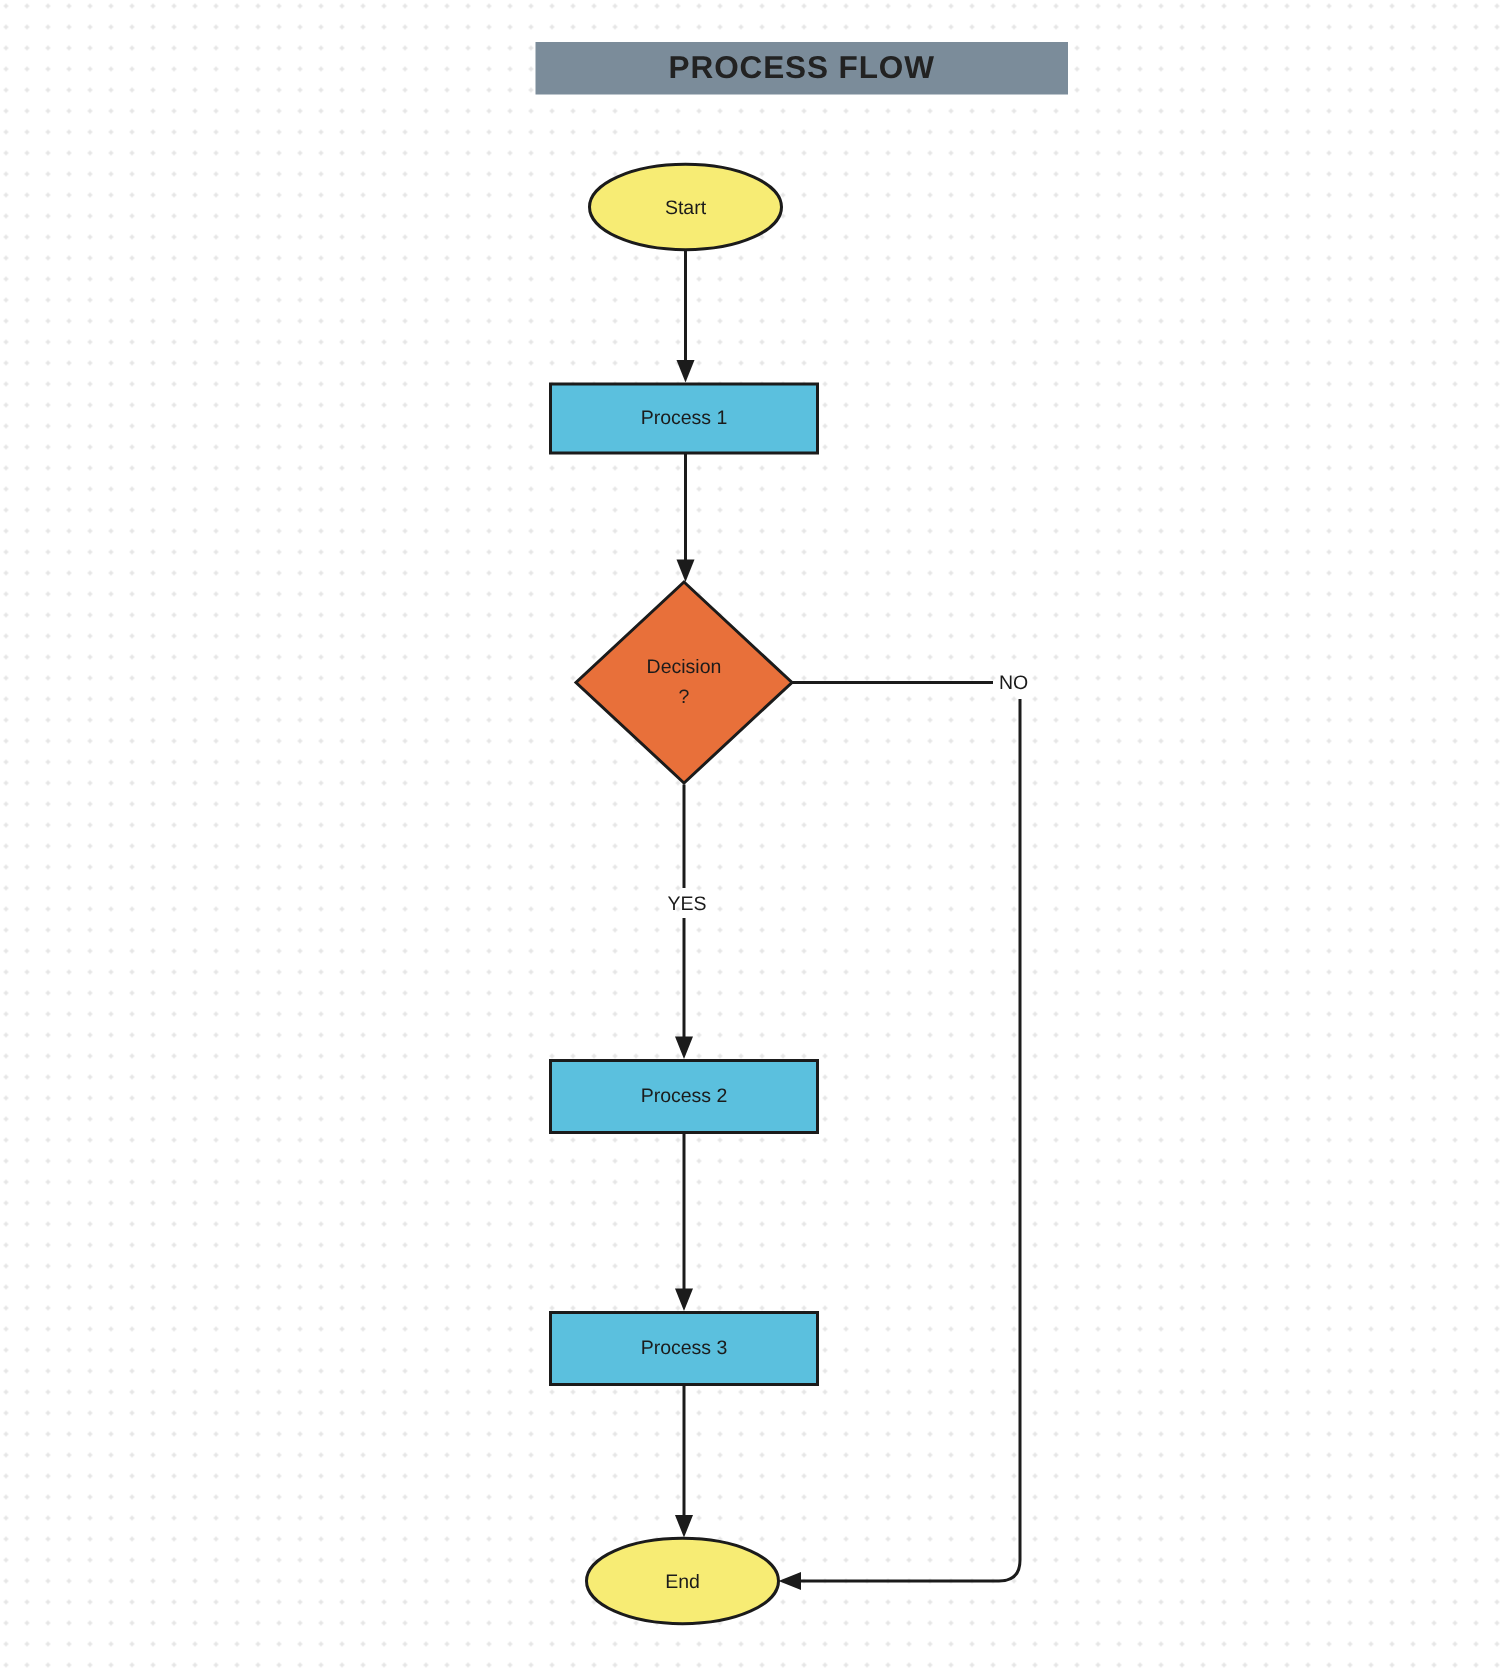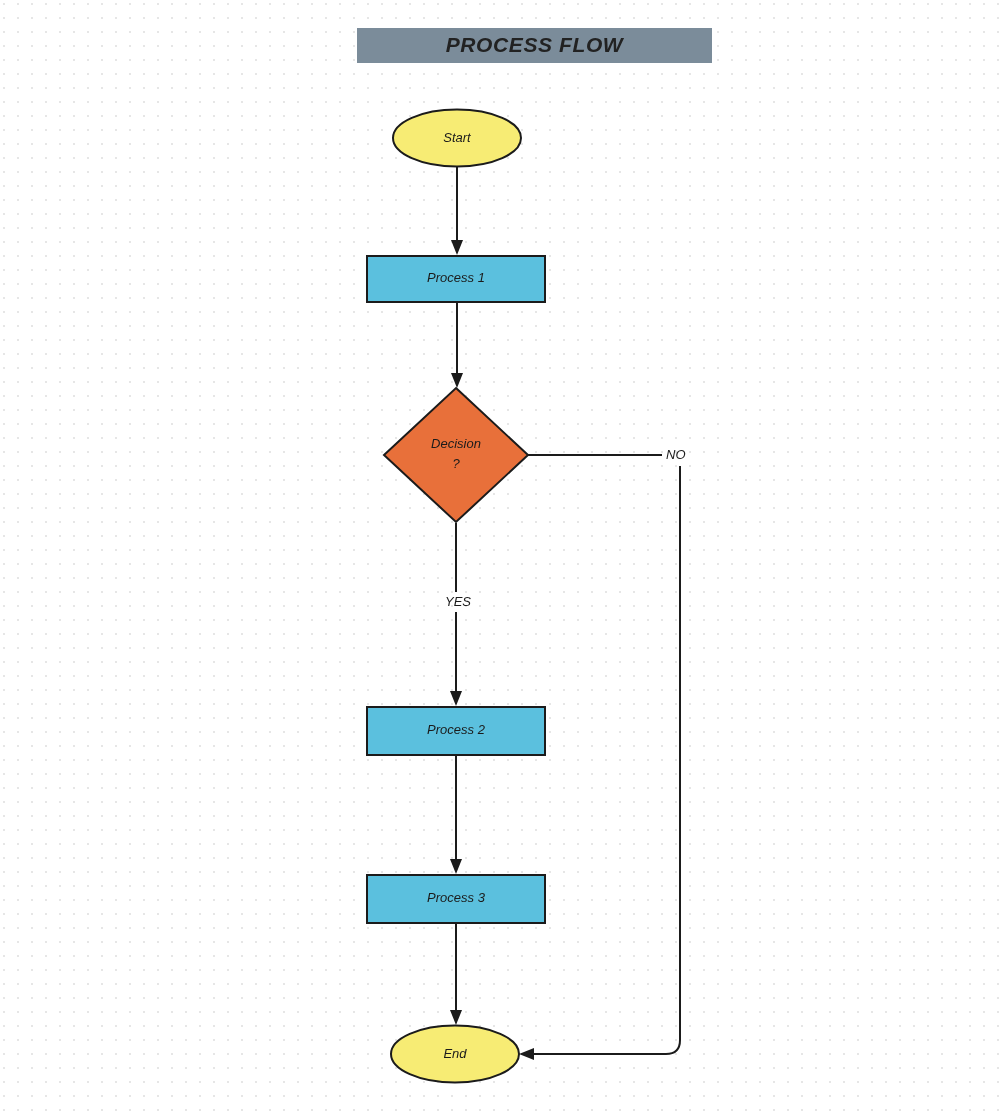--- a/index.html
+++ b/index.html
@@ -12,21 +12,20 @@
   }
   #canvas {
     position: relative;
     width: 1006px;
     height: 1116px;
     background-color: #ffffff;
     background-image: radial-gradient(#e6e6e6 1.4px, transparent 1.5px);
     background-size: 14px 14px;
     background-position: 11px 11px;
     overflow: hidden;
-    font-style: italic;
   }
   #flow-svg {
     position: absolute;
     left: 0;
     top: 0;
     width: 1006px;
     height: 1116px;
   }
   .node-shape {
     stroke: #1b1b1b;

